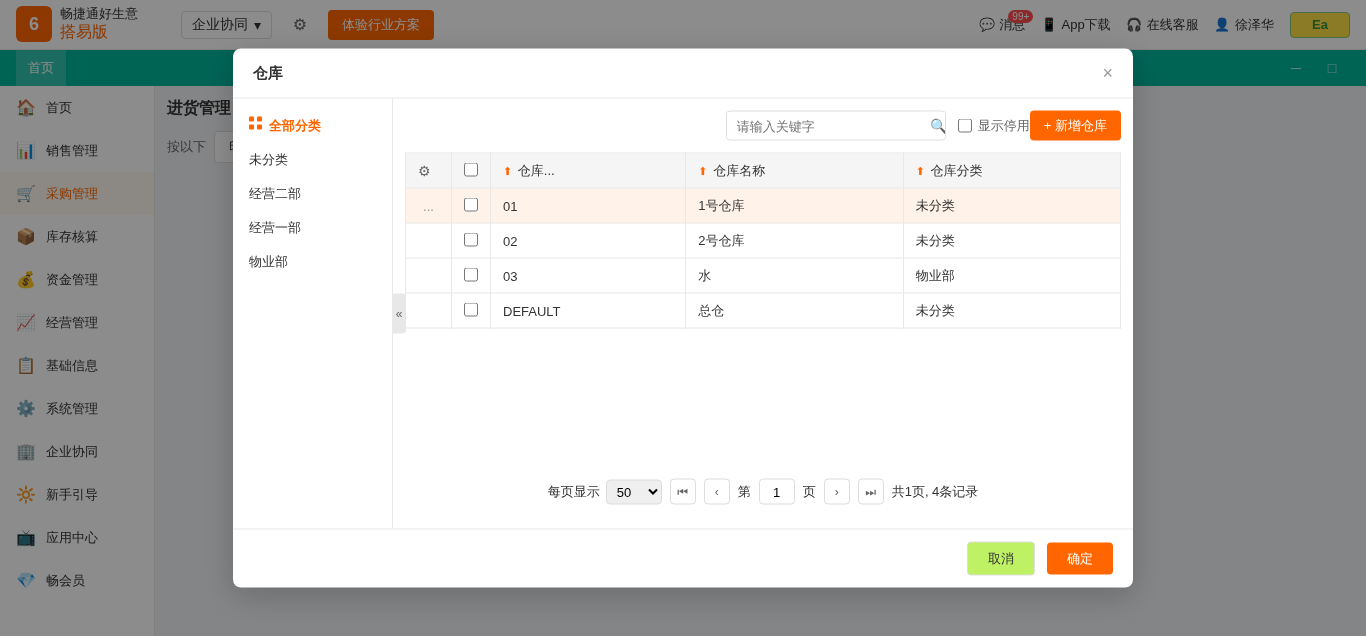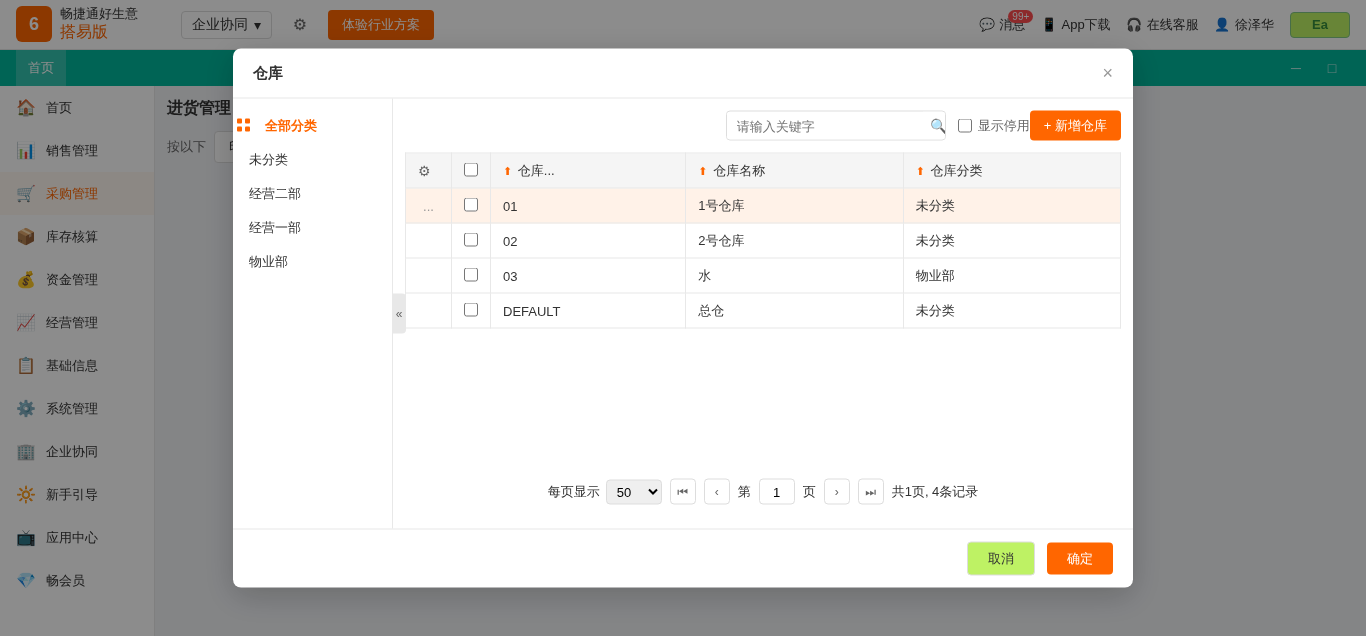--- a/index.html
+++ b/index.html
@@ -179,22 +179,22 @@
       border-radius: 0 4px 4px 0;
       display: flex; align-items: center; justify-content: center;
       cursor: pointer; z-index: 1; font-size: 12px; color: #666;
     }
     .cat-item {
       padding: 8px 16px;
       font-size: 13px; color: #333;
       cursor: pointer;
     }
     .cat-item-all {
-      display: flex; align-items: center; gap: 14px;
-      padding: 8px 4px;
+      display: flex; align-items: flex-start; gap: 6px;
+      padding: 8px 16px;
       font-size: 13px; color: #ff6600;
       cursor: pointer; font-weight: bold;
     }
     .cat-grid-icon {
       display: inline-grid;
       grid-template-columns: 1fr 1fr;
       gap: 2px; width: 14px; height: 14px;
     }
     .cat-grid-icon span {
       display: block; width: 5px; height: 5px;
@@ -298,21 +298,21 @@
     }
     .win-btn {
       width: 36px; height: 36px;
       display: flex; align-items: center; justify-content: center;
       cursor: pointer; font-size: 14px; color: #666;
     }
 
     .ea-badge {
       display: flex; align-items: center; justify-content: center;
       width: 60px; height: 26px;
-      background: #bef264;
+      background: #fde047;
       border: 1px solid #81c784;
       border-radius: 4px;
       font-size: 13px; color: #388e3c;
       font-weight: bold;
     }
   </style>
 </head>
 <body>
 
 <div class="overlay"></div>

